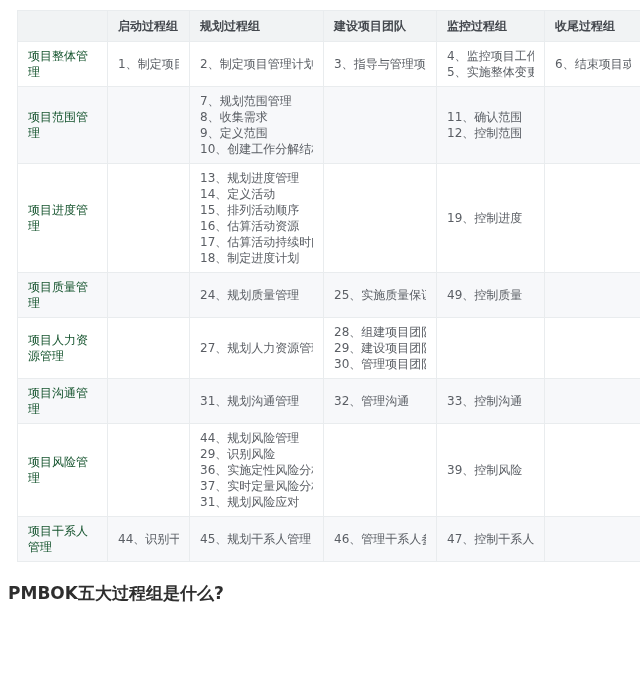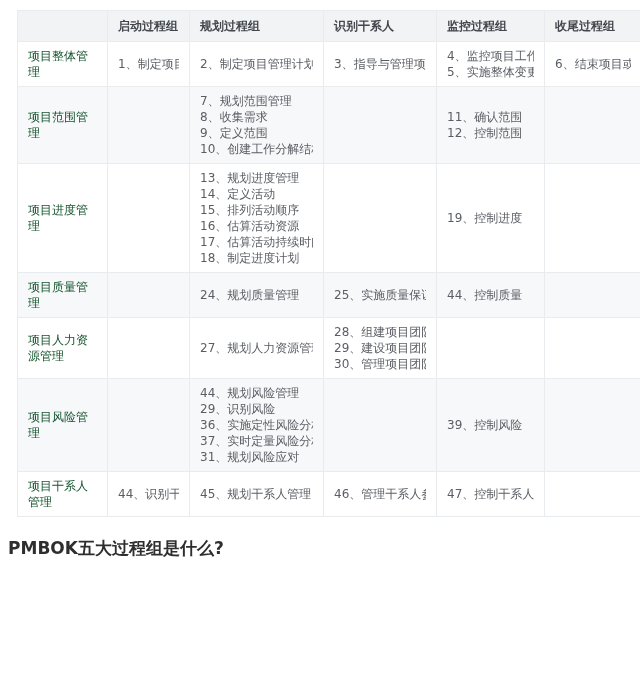--- a/index.html
+++ b/index.html
@@ -70,21 +70,21 @@
       <col style="width:134px">
       <col style="width:113px">
       <col style="width:108px">
       <col style="width:97px">
     </colgroup>
     <thead>
       <tr id="header-row">
           <th></th>
           <th>启动过程组</th>
           <th>规划过程组</th>
-          <th>识别干系人</th>
+          <th>建设项目团队</th>
           <th>监控过程组</th>
           <th>收尾过程组</th>
         </tr>
     </thead>
     <tbody id="table-body">
         <tr>
           <td class="row-label">项目整体管理</td>
           <td>
             <div class="cell-line">1、制定项目章程</div>
           </td>
@@ -138,36 +138,50 @@
         <tr>
           <td class="row-label">项目质量管理</td>
           <td></td>
           <td>
             <div class="cell-line">24、规划质量管理</div>
           </td>
           <td>
             <div class="cell-line">25、实施质量保证</div>
           </td>
           <td>
-            <div class="cell-line">44、控制质量</div>
+            <div class="cell-line">49、控制质量</div>
           </td>
           <td></td>
         </tr>
         <tr>
           <td class="row-label">项目人力资源管理</td>
           <td></td>
           <td>
             <div class="cell-line">27、规划人力资源管理</div>
           </td>
           <td>
             <div class="cell-line">28、组建项目团队</div>
             <div class="cell-line">29、建设项目团队</div>
             <div class="cell-line">30、管理项目团队</div>
           </td>
           <td></td>
+          <td></td>
+        </tr>
+        <tr>
+          <td class="row-label">项目沟通管理</td>
+          <td></td>
+          <td>
+            <div class="cell-line">31、规划沟通管理</div>
+          </td>
+          <td>
+            <div class="cell-line">32、管理沟通</div>
+          </td>
+          <td>
+            <div class="cell-line">33、控制沟通</div>
+          </td>
           <td></td>
         </tr>
         <tr>
           <td class="row-label">项目风险管理</td>
           <td></td>
           <td>
             <div class="cell-line">44、规划风险管理</div>
             <div class="cell-line">29、识别风险</div>
             <div class="cell-line">36、实施定性风险分析</div>
             <div class="cell-line">37、实时定量风险分析</div>

